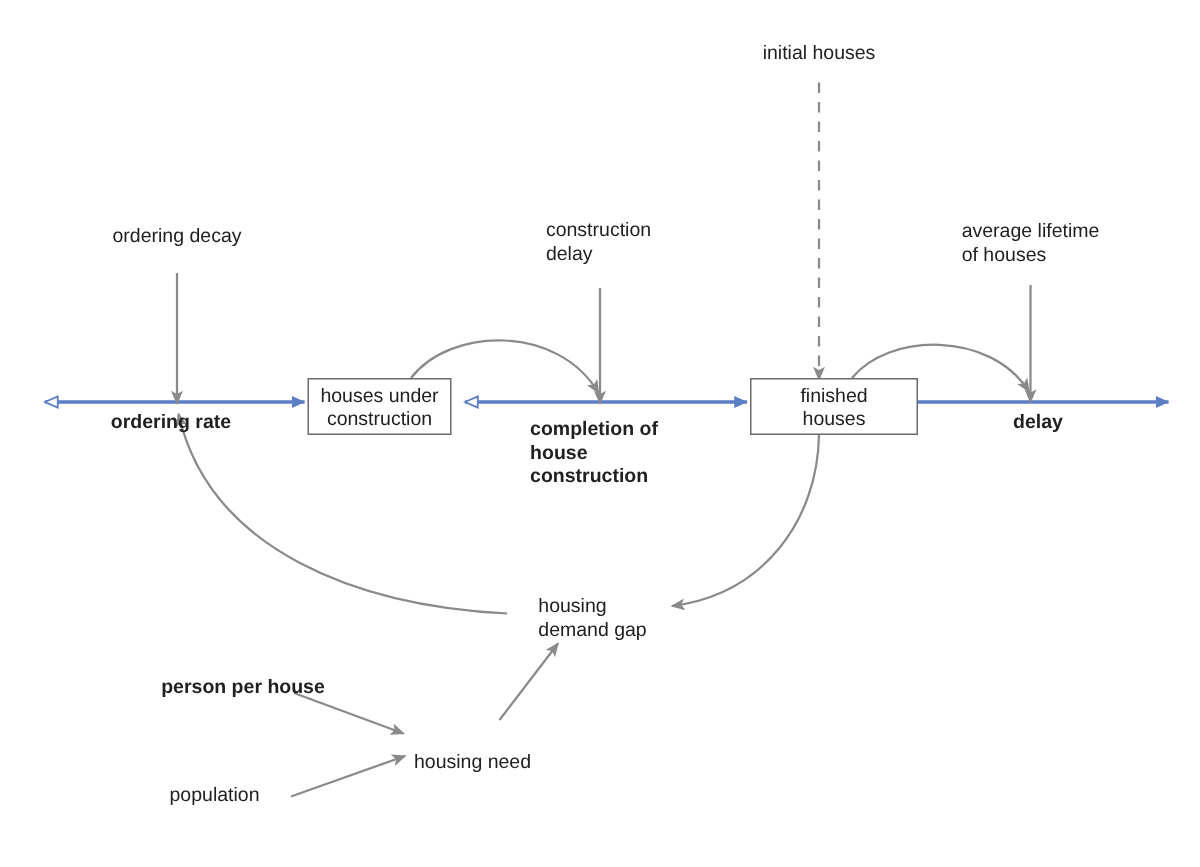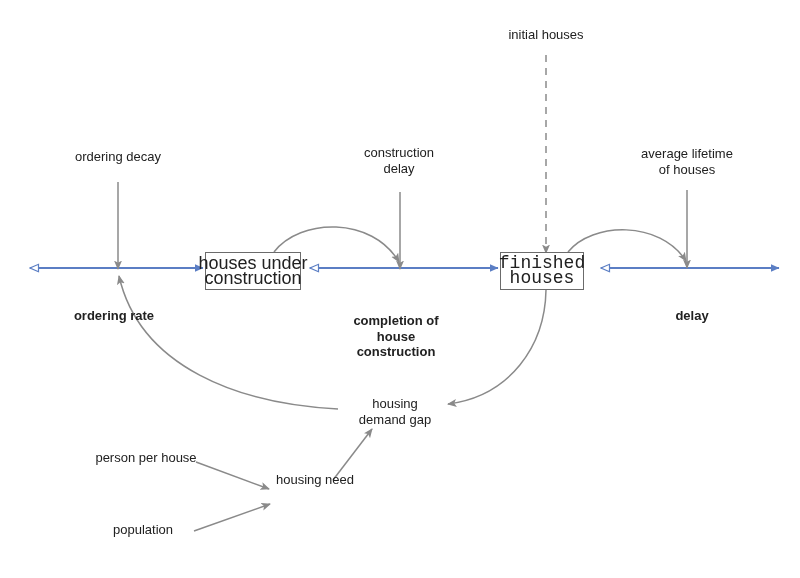--- a/index.html
+++ b/index.html
@@ -23,39 +23,38 @@
     top: 0;
     width: 800px;
     height: 578px;
   }
   .lbl {
     position: absolute;
     font-family: "Liberation Sans", sans-serif;
     font-size: 13px;
     line-height: 15.5px;
     color: #212121;
-    text-align: center;
+    text-align: left;
     white-space: pre;
     transform: translate(-50%, 0);
     user-select: none;
   }
   .lbl.bold {
     font-weight: bold;
-    margin-top: 35px;
   }
   .stock-box {
     position: absolute;
     box-sizing: border-box;
     border: 1.6px solid #6b6b6b;
     background: #ffffff;
     display: flex;
     align-items: center;
     justify-content: center;
     font-family: "Liberation Sans", sans-serif;
-    font-size: 18px;
+    font-size: 13px;
     line-height: 15.5px;
     color: #212121;
     text-align: center;
     white-space: pre;
     user-select: none;
   }
 </style>
 </head>
 <body style="background: rgb(255, 255, 255);">
 
@@ -139,21 +138,21 @@
     </g>
 
     <g>
       <line x1="333" y1="480" x2="372" y2="429" stroke="#8a8a8a" stroke-width="1.5" marker-end="url(#infoArrow)"></line>
     </g>
   </svg>
 
   <div class="stock-box" style="left: 205px; top: 252px; width: 96px; height: 38px;">houses under
 construction</div>
 
-  <div class="stock-box" style="left: 500px; top: 252px; width: 84px; height: 38px; font-family: Liberation Mono, monospace;">finished
+  <div class="stock-box" style="left: 500px; top: 252px; width: 112px; height: 38px;">finished
 houses</div>
 
   <div class="lbl bold" style="left: 114px; top: 273px;">ordering rate</div>
 
   <div class="lbl bold" style="left: 396px; top: 278px;">completion of
 house
 construction</div>
 
   <div class="lbl bold" style="left: 692px; top: 273px;">delay</div>
 
@@ -163,19 +162,19 @@
 delay</div>
 
   <div class="lbl" style="left: 546px; top: 27px;">initial houses</div>
 
   <div class="lbl" style="left: 687px; top: 146px;">average lifetime
 of houses</div>
 
   <div class="lbl" style="left: 395px; top: 396px;">housing
 demand gap</div>
 
-  <div class="lbl" style="left: 146px; top: 450px;">person per house</div>
+  <div class="lbl" style="left: 162px; top: 450px; font-weight: bold;">person per house</div>
 
-  <div class="lbl" style="left: 315px; top: 472px;">housing need</div>
+  <div class="lbl" style="left: 315px; top: 500px;">housing need</div>
 
   <div class="lbl" style="left: 143px; top: 522px;">population</div>
 
 </div>
 
 </body></html>

